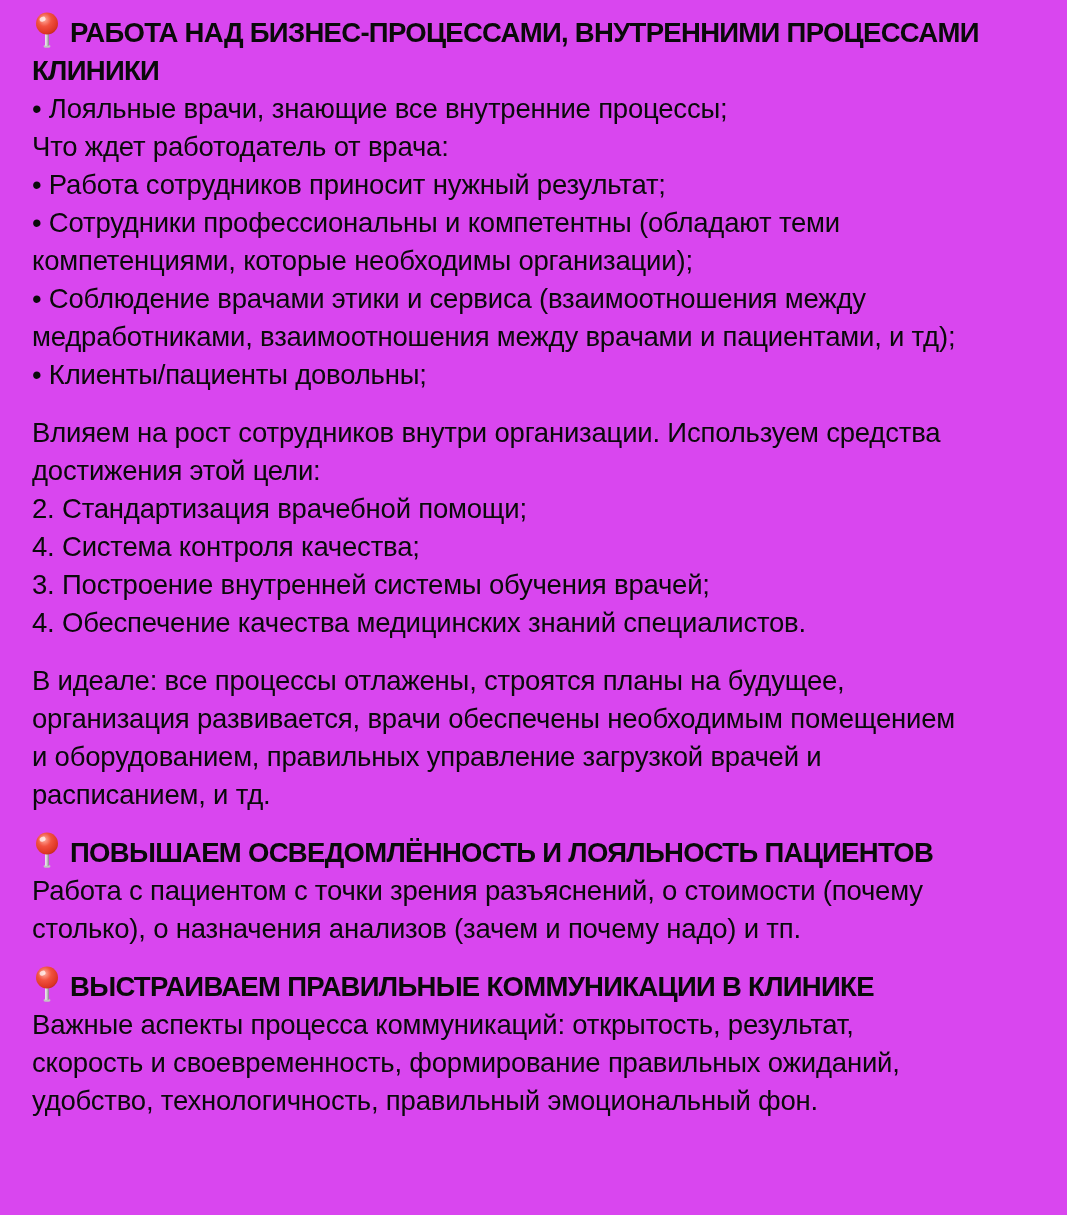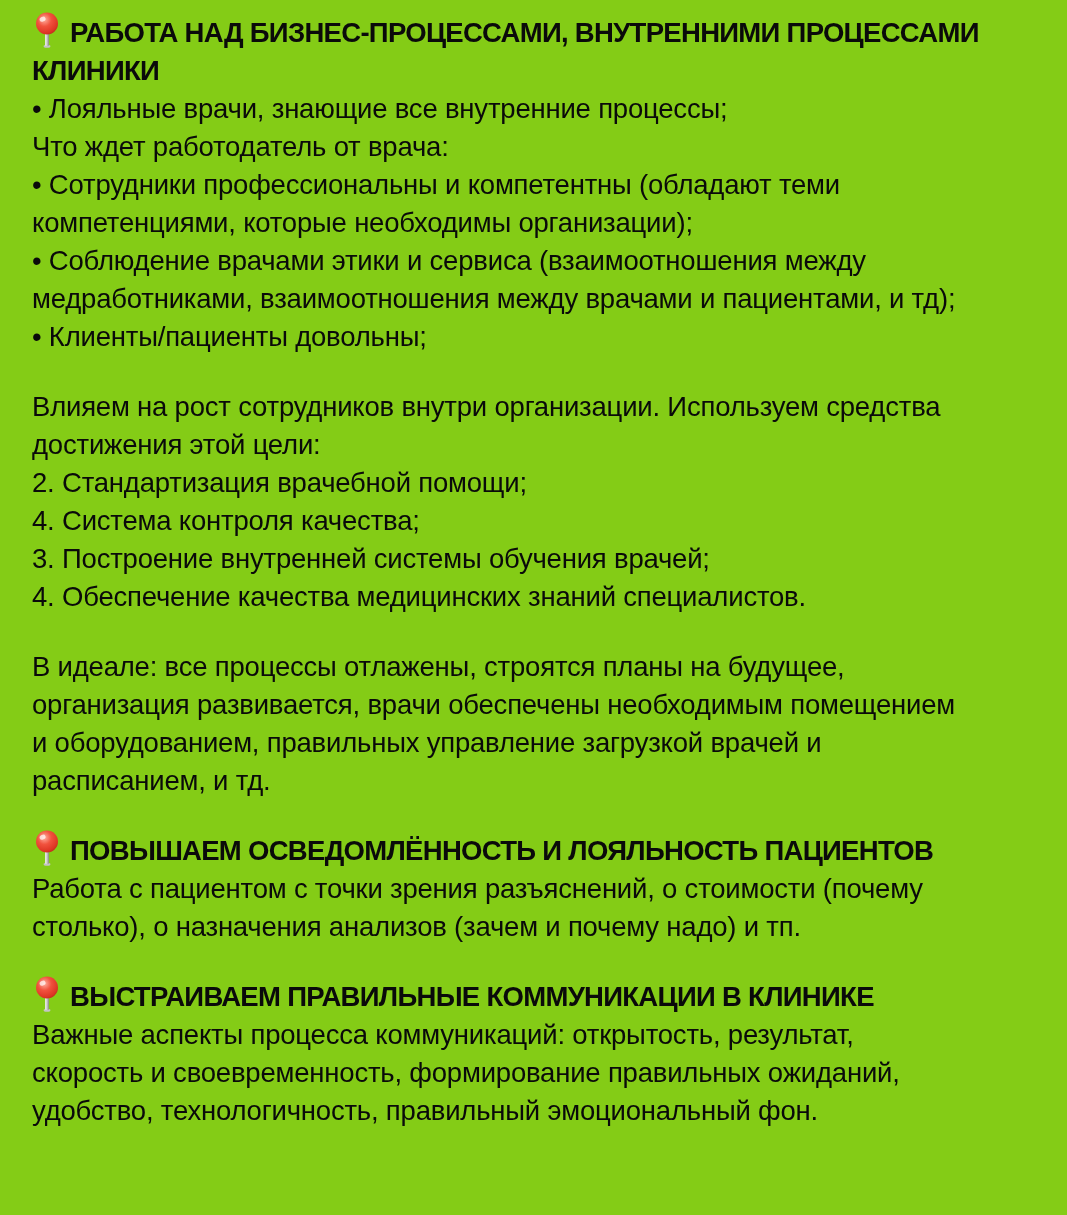--- a/index.html
+++ b/index.html
@@ -13,32 +13,32 @@
     height: 1215px;
     overflow: hidden;
     font-family: "Liberation Sans", "DejaVu Sans", sans-serif;
     color: #0a0a0a;
   }
   .doc {
     box-sizing: border-box;
     width: 1067px;
     height: 1215px;
     padding: 14px 0 0 32px;
-    background: #84cc16;
+    background: #d946ef;
   }
   .doc p {
     margin: 0;
     white-space: pre-line;
     font-size: 27.5px;
     line-height: 38px;
     letter-spacing: -0.2px;
     font-weight: 400;
   }
   .block + .block {
-    margin-top: 32px;
+    margin-top: 20px;
   }
   p.heading {
     position: relative;
     font-weight: 600;
     letter-spacing: -0.7px;
     text-indent: 38px;
   }
   .pin-svg {
     position: absolute;
     left: 2px;
@@ -80,20 +80,21 @@
 
 <main class="doc">
 
   <section class="block">
     <p class="heading"><svg class="pin-svg" viewBox="0 0 26 40">
           <use href="#pin-glyph"></use>
         </svg><span>РАБОТА НАД БИЗНЕС-ПРОЦЕССАМИ, ВНУТРЕННИМИ ПРОЦЕССАМИ
 КЛИНИКИ</span></p>
     <p class="body">• Лояльные врачи, знающие все внутренние процессы;</p>
     <p class="body">Что ждет работодатель от врача:</p>
+    <p class="body">• Работа сотрудников приносит нужный результат;</p>
     <p class="body">• Сотрудники профессиональны и компетентны (обладают теми
 компетенциями, которые необходимы организации);</p>
     <p class="body">• Соблюдение врачами этики и сервиса (взаимоотношения между
 медработниками, взаимоотношения между врачами и пациентами, и тд);</p>
     <p class="body">• Клиенты/пациенты довольны;</p>
   </section>
 
   <section class="block">
     <p class="body">Влияем на рост сотрудников внутри организации. Используем средства
 достижения этой цели:</p>

